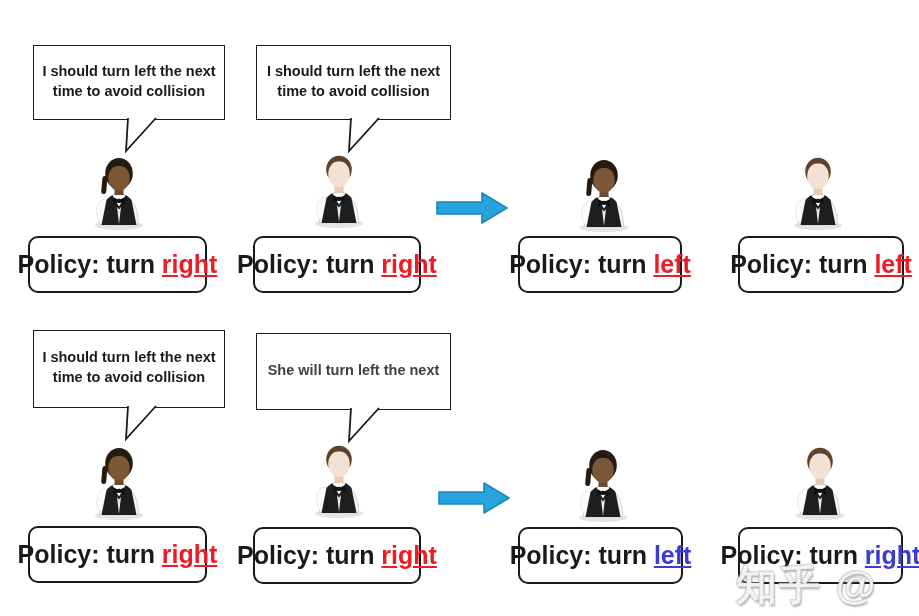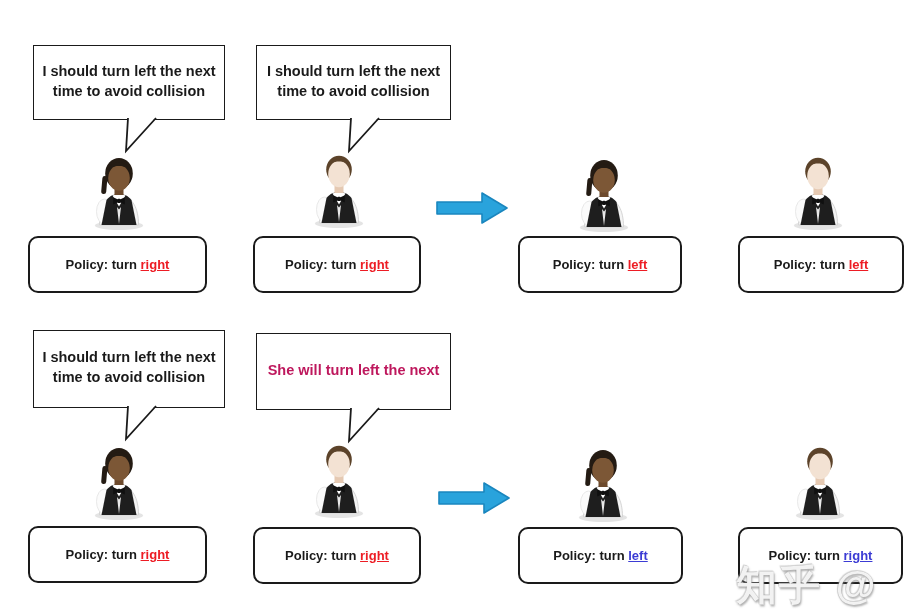--- a/index.html
+++ b/index.html
@@ -15,21 +15,21 @@
   .bubble-text{
     font-weight:bold;font-size:14.5px;line-height:1.35;color:#1a1a1a;
     padding:0 4px 2px 4px;
   }
   .tail{position:absolute;left:90px;top:calc(100% - 2px);width:40px;height:36px;overflow:visible;}
   .avatar{position:absolute;width:64px;height:80px;}
   .arrow{position:absolute;width:74px;height:36px;}
   .policy{
     position:absolute;height:57px;background:#fff;border:2px solid #1a1a1a;border-radius:10px;
     display:flex;align-items:center;justify-content:center;box-sizing:border-box;
-    font-weight:bold;font-size:13px;color:#1a1a1a;white-space:nowrap;
+    font-weight:bold;font-size:25px;color:#1a1a1a;white-space:nowrap;
   }
   .policy .word{margin-left:0.27em;text-decoration:underline;}
   .watermark{
     position:absolute;left:736px;top:558px;z-index:5;
     font-size:41px;font-weight:bold;letter-spacing:2px;
     color:rgba(255,255,255,0.88);
     text-shadow:0 0 1px rgba(145,145,145,0.95),1px 2px 2px rgba(120,120,120,0.55),-1px -1px 1px rgba(160,160,160,0.4);
   }
 </style>
 </head>
@@ -159,21 +159,21 @@
       <span>I should turn left the next</span><br>
       <span>time to avoid collision</span>
     </div>
     <svg class="tail" viewBox="0 0 40 36">
       <polygon points="4,0 32,0 2,34" fill="#ffffff"></polygon>
       <polyline points="4,1 2,34 32,1" fill="none" stroke="#1a1a1a" stroke-width="1.8"></polyline>
     </svg>
   </div>
 
   <div class="bubble" style="left:256px;top:333px;width:195px;height:77px">
-    <div class="bubble-text" style="color: #be185d;">
+    <div class="bubble-text" style="color: #404040;">
       <span>She will turn left the next</span><br>
     </div>
     <svg class="tail" viewBox="0 0 40 36">
       <polygon points="4,0 32,0 2,34" fill="#ffffff"></polygon>
       <polyline points="4,1 2,34 32,1" fill="none" stroke="#1a1a1a" stroke-width="1.8"></polyline>
     </svg>
   </div>
 
   <svg class="avatar" style="left:87px;top:441px" viewBox="0 0 64 80">
     <ellipse cx="32" cy="74.5" rx="24" ry="4.5" fill="#c9c9c9" opacity="0.5"></ellipse>

